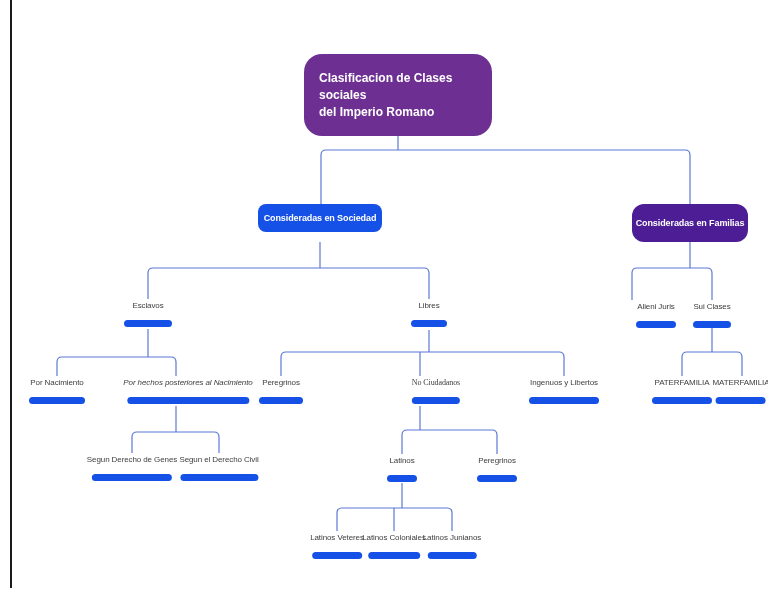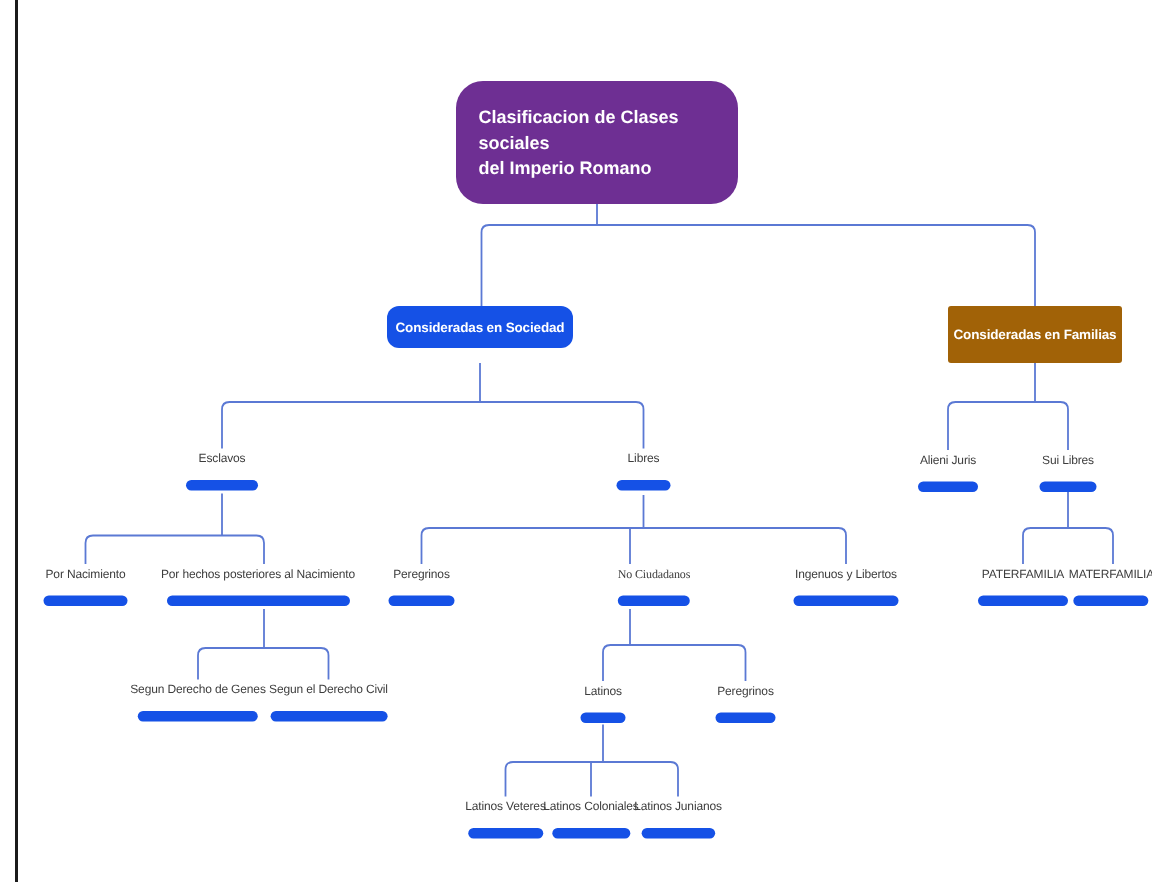--- a/index.html
+++ b/index.html
@@ -19,39 +19,39 @@
     display:flex; align-items:center; justify-content:center;
     box-sizing:border-box; text-align:center;
   }
   .box.root {
     left:304px; top:54px; width:188px; height:82px; background:#6e2f93;
     border-radius:18px; flex-direction:column; align-items:flex-start;
     justify-content:center; padding:0 12px 0 15px; font-size:12px;
     line-height:17px; text-align:left;
   }
   .box.b-sociedad { left:258px; top:204px; width:124px; height:28px; background:#1551e6; border-radius:8px; font-size:9px; letter-spacing:-0.1px; }
-  .box.b-familias { left:632px; top:204px; width:116px; height:38px; background:#a16207; border-radius:2px; font-size:9px; letter-spacing:-0.1px; }
+  .box.b-familias { left:632px; top:204px; width:116px; height:38px; background:#4c1d95; border-radius:12px; font-size:9px; letter-spacing:-0.1px; }
 
   
   .lnode {
     position:absolute; transform:translateX(-50%);
     display:flex; flex-direction:column; align-items:center;
   }
   .lnode .lbl {
     font-size:8px; line-height:10px; color:#3d3d3d; white-space:nowrap;
     letter-spacing:-0.1px;
   }
   .lnode .bar { height:7px; border-radius:3.5px; background:#1551e6; margin-top:9px; }
 
   .n-esclavos        { left:148px; top:301px; } .n-esclavos .bar        { width:48px; }
   .n-libres          { left:429px; top:301px; } .n-libres .bar          { width:36px; }
-  .n-alieni          { left:632px; top:302px; } .n-alieni .bar          { width:40px; }
+  .n-alieni          { left:656px; top:302px; } .n-alieni .bar          { width:40px; }
   .n-sui             { left:712px; top:302px; } .n-sui .bar             { width:38px; }
   .n-pornac          { left:57px;  top:378px; } .n-pornac .bar          { width:56px; }
-  .n-porhechos       { left:172px; top:378px; } .n-porhechos .bar       { width:122px; }
+  .n-porhechos       { left:188px; top:378px;font-style:italic; } .n-porhechos .bar       { width:122px; }
   .n-ciudadanos      { left:281px; top:378px; } .n-ciudadanos .bar      { width:44px; }
   .n-nociudadanos    { left:436px; top:378px;font-family:Liberation Serif, serif; } .n-nociudadanos .bar    { width:48px; }
   .n-ingenuos        { left:564px; top:378px; } .n-ingenuos .bar        { width:70px; }
   .n-paterfamilia    { left:682px; top:378px; } .n-paterfamilia .bar    { width:60px; }
   .n-materfamilia    { left:741px; top:378px; } .n-materfamilia .bar    { width:50px; }
   .n-segungenes      { left:132px; top:455px; } .n-segungenes .bar      { width:80px; }
   .n-seguncivil      { left:219px; top:455px; } .n-seguncivil .bar      { width:78px; }
   .n-latinos         { left:402px; top:456px; } .n-latinos .bar         { width:30px; }
   .n-peregrinos      { left:497px; top:456px; } .n-peregrinos .bar      { width:40px; }
   .n-latveteres      { left:337px; top:533px; } .n-latveteres .bar      { width:50px; }
@@ -115,21 +115,21 @@
   </div>
   <div class="lnode n-libres">
     <span class="lbl">Libres</span>
     <span class="bar"></span>
   </div>
   <div class="lnode n-alieni">
     <span class="lbl">Alieni Juris</span>
     <span class="bar"></span>
   </div>
   <div class="lnode n-sui">
-    <span class="lbl">Sui Libres</span>
+    <span class="lbl">Sui Clases</span>
     <span class="bar"></span>
   </div>
   <div class="lnode n-pornac">
     <span class="lbl">Por Nacimiento</span>
     <span class="bar"></span>
   </div>
   <div class="lnode n-porhechos">
     <span class="lbl">Por hechos posteriores al Nacimiento</span>
     <span class="bar"></span>
   </div>

